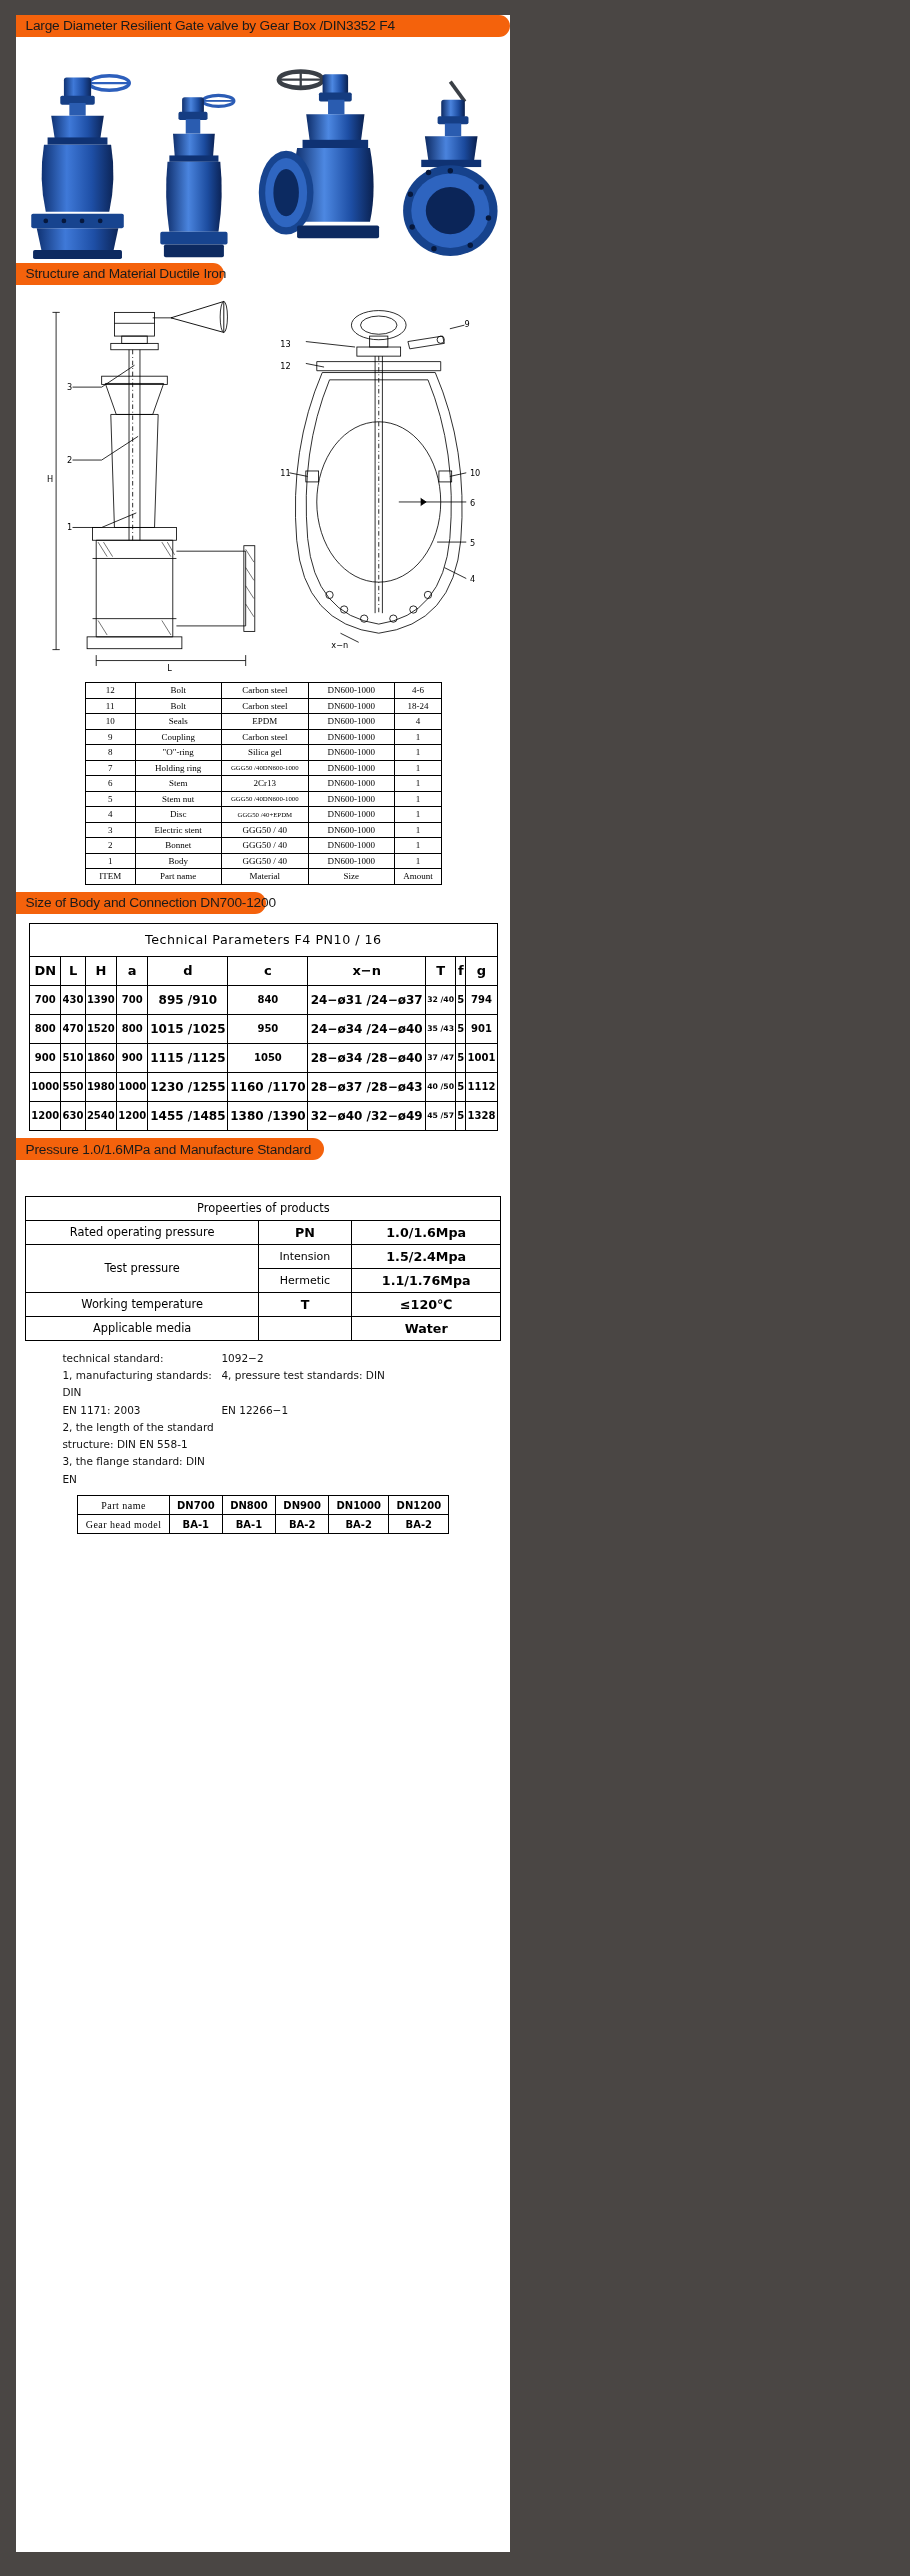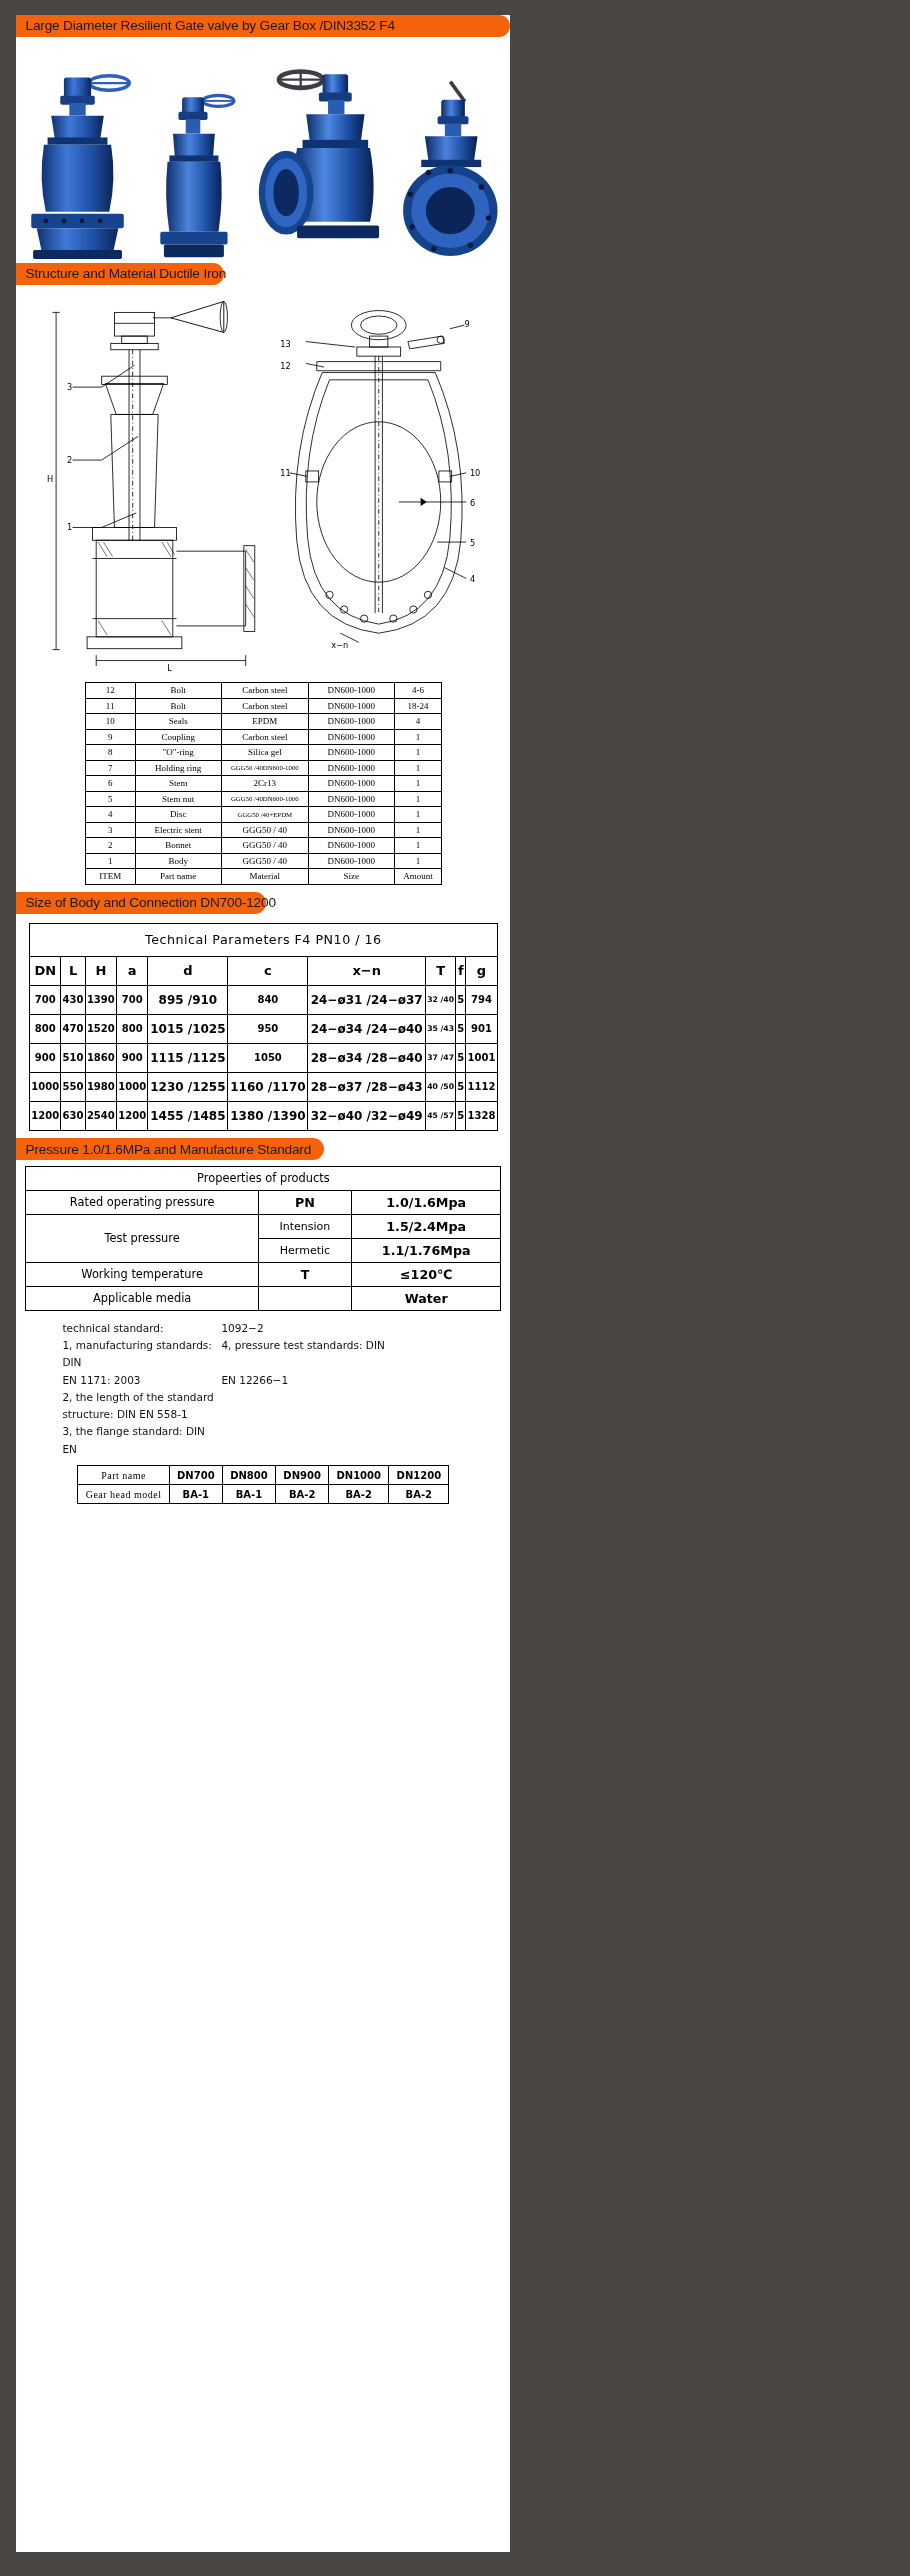--- a/index.html
+++ b/index.html
@@ -83,21 +83,21 @@
   .tech-table td.title{
     height:33px; font-size:12.7px; font-weight:normal;
     letter-spacing:0.5px; border-width:1.5px;
   }
   .tech-table td.hd{ font-weight:bold; font-size:13px; }
   .tech-table td.tiny{ font-size:12px; }
   .tech-table td.mid{ font-size:7.7px; }
 
   
   .press-wrap{ padding:5.5px 9px 0 9px; }
-  .press-table{ width:100%; font-size:11px; font-family:"DejaVu Sans", sans-serif; }
+  .press-table{ width:100%; font-size:11px; font-family:"DejaVu Sans", sans-serif;margin-top:30px; }
   .press-table td{
     border:1.3px solid #000; padding:1.8px 5.5px; height:24px;
     text-align:center; white-space:nowrap;
   }
   .press-table td.lab{ font-size:11.4px; }
   .press-table td.big{ font-size:12.7px;font-weight:bold; }
   .press-table td.hdr{ font-size:11.4px; }
 
   
   .std{

